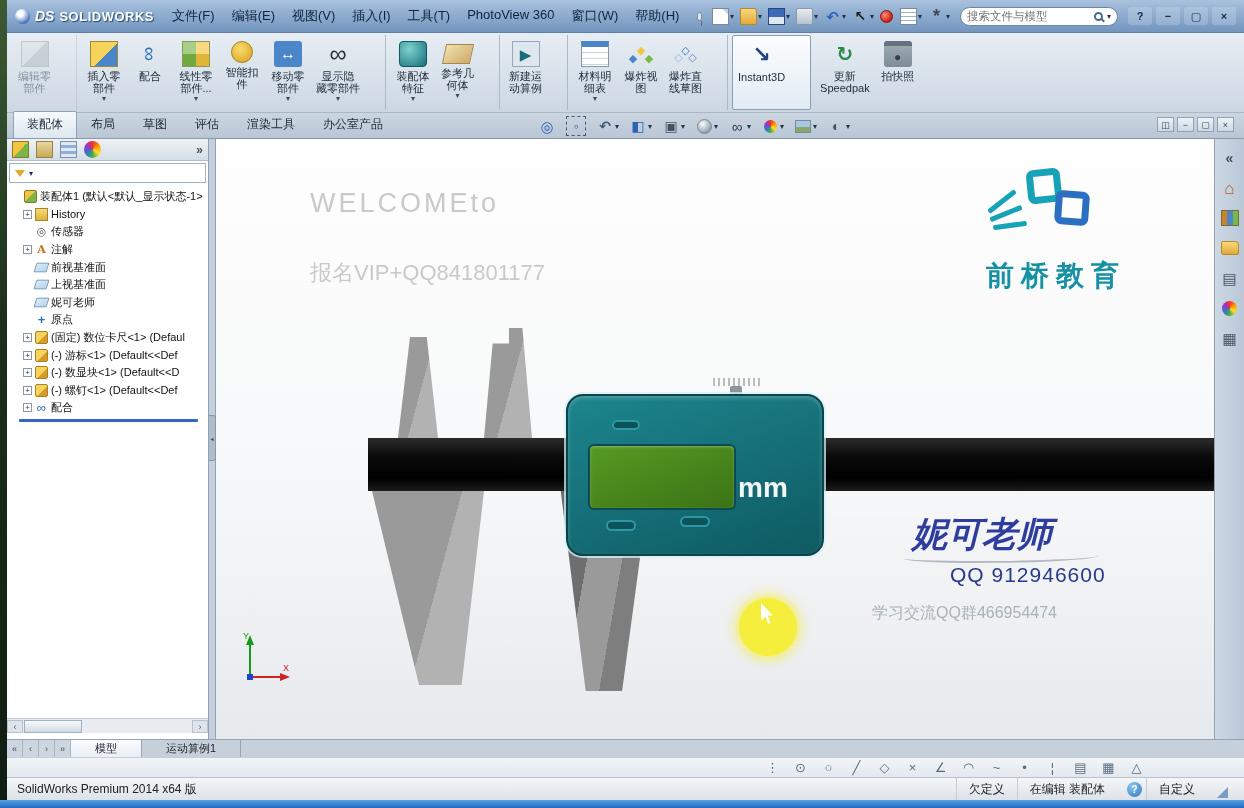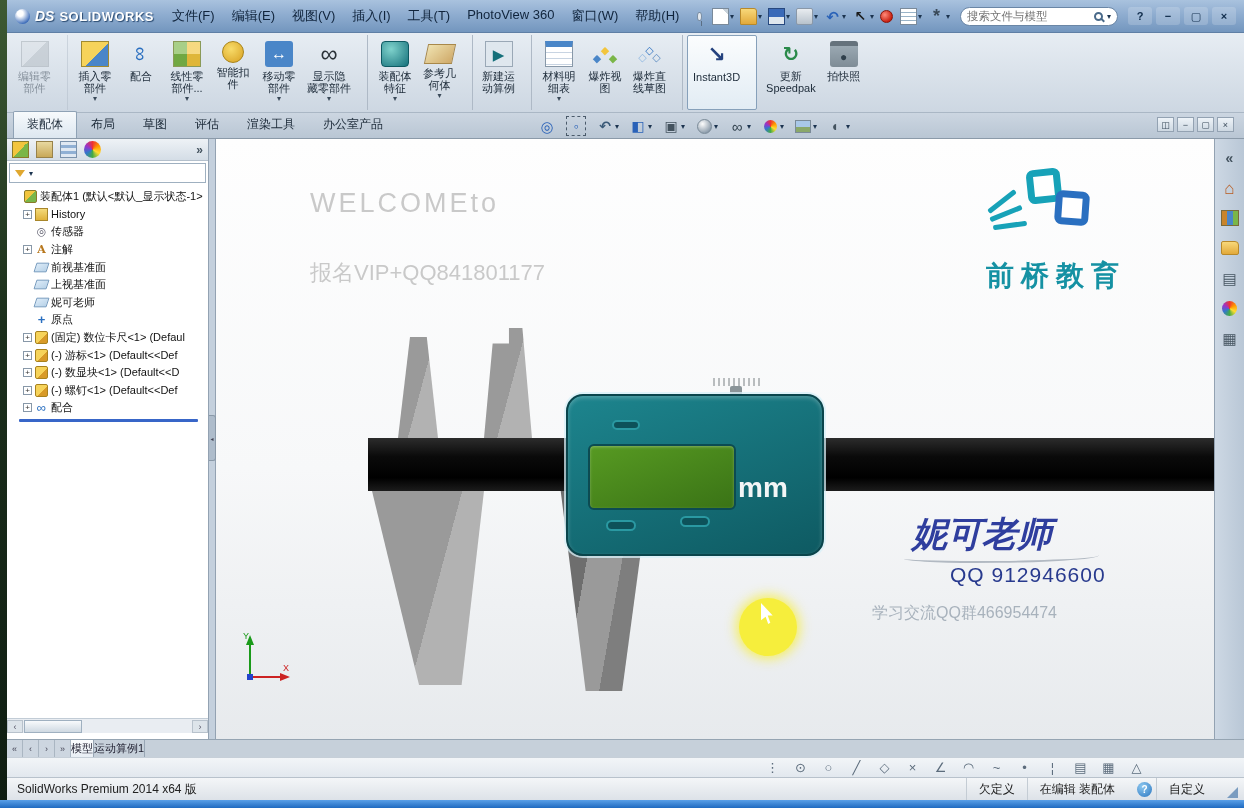--- a/index.html
+++ b/index.html
@@ -26,21 +26,21 @@
   .searchwrap{display:flex;align-items:center;background:#fff;border:1px solid #6a86a6;border-radius:10px;height:19px;width:158px;padding:0 6px;gap:4px}
   .searchwrap input{border:none;outline:none;flex:1;font-size:11.5px;color:#333;background:transparent;min-width:0}
   .mag{position:relative;width:9px;height:9px;border:2px solid #4a6a8a;border-radius:50%;flex:0 0 9px}
   .mag::after{content:"";position:absolute;width:5px;height:2px;background:#4a6a8a;transform:rotate(45deg);right:-4px;bottom:-2px}
   .winctl{display:flex;gap:4px}
   .wbtn{width:24px;height:18px;display:flex;align-items:center;justify-content:center;color:#0f2b4a;font-size:11px;font-weight:bold;border-radius:3px;background:rgba(255,255,255,.18)}
 
   
   .ribbon{position:absolute;top:33px;left:0;right:0;height:80px;background:linear-gradient(#e7edf3,#cdd7e2);display:flex;align-items:stretch;padding:2px 0 2px 6px;border-bottom:1px solid #aab7c5}
   .rbtn{min-width:46px;padding:5px 5px 1px;display:flex;flex-direction:column;align-items:center;font-size:11px;line-height:1.12;color:#1c2a38}
-  .rbtn.group-end{border-right:1px solid #aeb9c6;margin-right:4px;padding-right:16px}
+  .rbtn.group-end{border-right:1px solid #aeb9c6;margin-right:4px;padding-right:25px}
   .rbtn.disabled{opacity:.45}
   .rbtn.active{background:linear-gradient(#fbfdfe,#e2ecf4);border:1px solid #86a0ba;border-radius:2px}
   .rlabel{white-space:pre-line;text-align:center}
   .rcaret{font-size:8px;color:#3a4a5a;height:9px}
   .ricon{width:28px;height:26px;display:flex;align-items:center;justify-content:center;margin:1px auto 3px;font-size:18px}
 
   
   .tabrow{position:absolute;top:113px;left:0;right:0;height:26px;background:linear-gradient(#ccd6e1,#b9c6d4);border-bottom:1px solid #8b9aa9;display:flex;align-items:flex-end}
   .ctabs{display:flex;margin-left:6px;align-items:flex-end}
   .ctab{padding:4px 13px 5px;font-size:12px;color:#1c2a38;border:1px solid transparent;border-bottom:none}
@@ -111,25 +111,25 @@
   .cursor{position:absolute;left:545px;top:464px;width:15px;height:21px;background:#fff;clip-path:polygon(0 0,0 82%,31% 65%,48% 100%,62% 94%,45% 60%,78% 60%);filter:drop-shadow(0 0 1px #000) drop-shadow(0 0 .5px #000)}
   .teacher{position:absolute;left:696px;top:372px;font-family:"DejaVu Serif","Liberation Serif",serif;font-style:italic;font-weight:bold;font-size:35px;color:#2f3e9e}
   .flourish{position:absolute;left:688px;top:412px;width:195px;height:12px;border-bottom:2px solid #97a1ad;border-radius:0 0 70% 40%;opacity:.7}
   .qq{position:absolute;left:734px;top:424px;font-size:21px;color:#283a8e;letter-spacing:1px}
   .group-line{position:absolute;left:656px;top:464px;font-size:16px;color:#a8b2bc}
   .triad{position:absolute;left:14px;top:488px}
 
   
   .modeltabs{position:absolute;top:739px;left:0;right:0;height:18px;background:#c6d0da;border-top:1px solid #95a4b2;display:flex;align-items:stretch;font-size:11px}
   .mnav{width:16px;display:flex;align-items:center;justify-content:center;color:#445;background:#cdd6e0;border-right:1px solid #aab6c2;font-size:9px}
-  .mtab{padding:1px 0;display:flex;align-items:center;border-right:1px solid #98a6b4;color:#223}
+  .mtab{padding:1px 24px;display:flex;align-items:center;border-right:1px solid #98a6b4;color:#223}
   .mtab.active{background:linear-gradient(#fafcfe,#e9eff5)}
   .sketchbar{position:absolute;top:757px;left:0;right:0;height:20px;background:linear-gradient(#f2f5f8,#e2e8ee);border-top:1px solid #c6cfd8;display:flex;align-items:center;justify-content:flex-end;padding-right:100px;gap:13px;color:#5c6c7c;font-size:13px}
   .skicon{width:15px;text-align:center;line-height:1}
-  .statusbar{position:absolute;top:777px;left:0;right:0;height:23px;background:linear-gradient(#f4f6f8,#dde2e8);border-top:1px solid #b8c2cc;display:flex;align-items:center;padding:0 6px 0 10px;font-size:12px;color:#222}
+  .statusbar{position:absolute;top:777px;left:0;right:0;height:23px;background:linear-gradient(#f4f6f8,#dde2e8);border-top:1px solid #b8c2cc;display:flex;align-items:center;padding:0 16px 0 10px;font-size:12px;color:#222}
   .status-left{flex:1}
   .status-right{display:flex;align-items:center;height:100%}
   .sr-item{padding:0 12px;border-left:1px solid #c4ccd4;display:flex;align-items:center;height:100%;white-space:nowrap}
   .badge{width:15px;height:15px;border-radius:50%;background:radial-gradient(circle at 35% 30%,#8ec8f0,#2a76c0);color:#fff;font-size:10px;font-weight:bold;display:flex;align-items:center;justify-content:center;margin:0 4px 0 10px}
   .badge::before{content:"?"}
   .grip-resize{width:0;height:0;border-left:11px solid transparent;border-bottom:11px solid #7a9cc0;margin-left:10px;align-self:flex-end;margin-bottom:2px}
 
   
   [data-icon]::before{display:inline-block;line-height:1}
   [data-icon="new-document"]{background:linear-gradient(225deg,#c8d2da 4px,#fff 4px);border:1px solid #7a8a9a}

